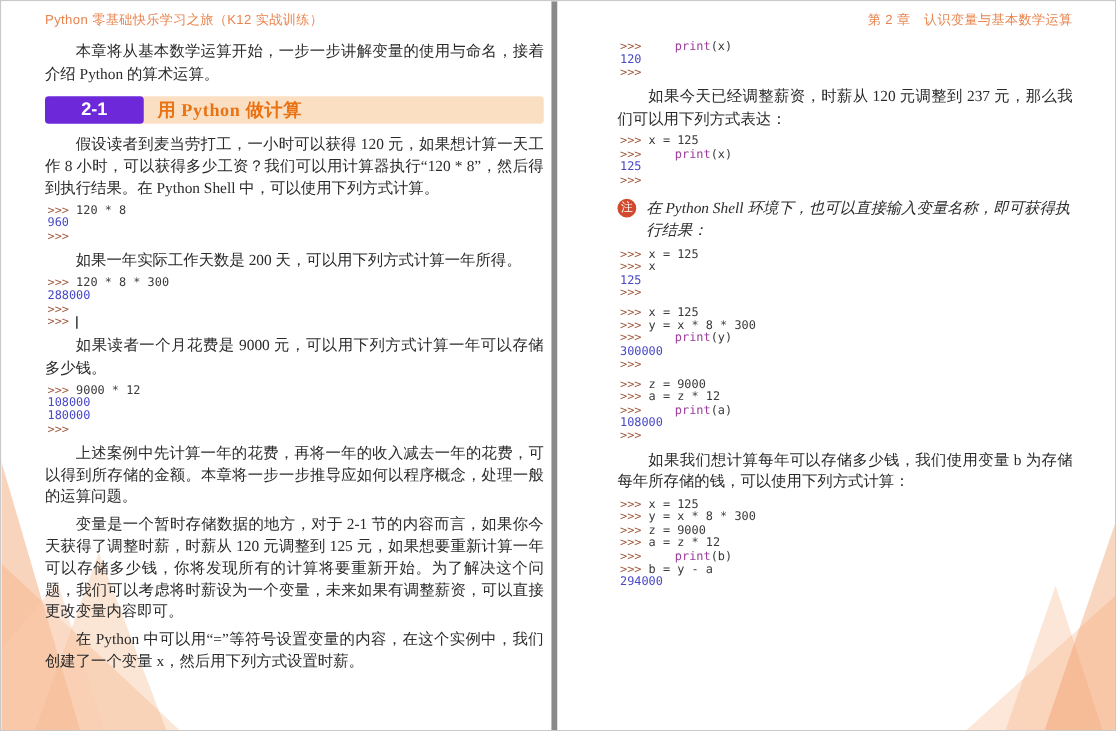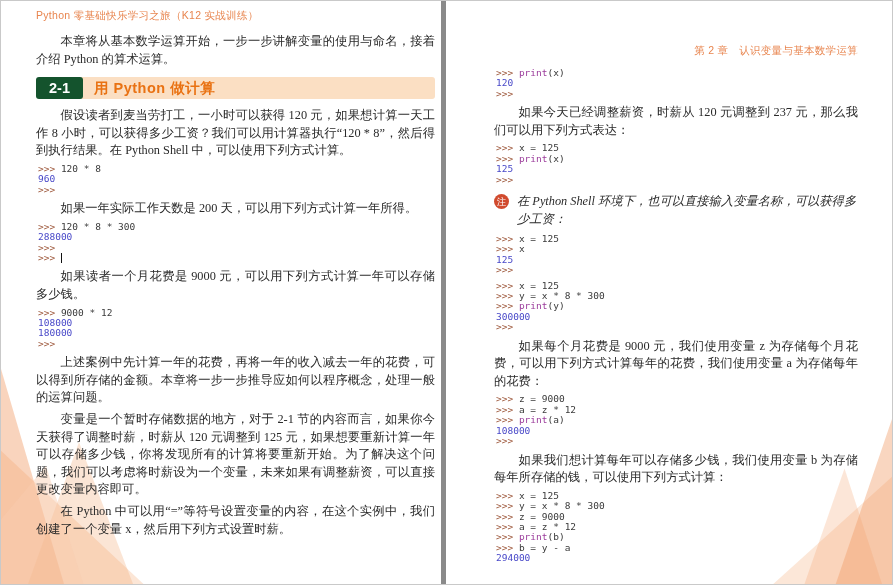--- a/index.html
+++ b/index.html
@@ -13,54 +13,54 @@
   .page { position:relative; overflow:hidden; background:#fff; height:100%; }
   .page-left  { width:440px; padding:8px 6px 0 35px; }
   .page-right { width:446px; padding:8px 34px 0 48px; }
   .seam { width:5px; background:#8a8a8a; height:100%; flex:0 0 auto; }
 
   .run-head {
     font-family:"Liberation Sans","DejaVu Sans",sans-serif;
     font-size:10.5px; color:#e8854f; letter-spacing:.3px;
     margin-bottom:10px; position:relative; z-index:2;
   }
-  .run-head.right { text-align:right;margin-top:35px; }
+  .run-head.right { text-align:right; }
 
   p.body-par {
     font-size:12.3px; line-height:17.6px; text-indent:2em;
     text-align:justify; margin:3px 0 4px; position:relative; z-index:2;
   }
 
   .section-head {
     display:flex; align-items:stretch; margin:9px 0 8px; position:relative; z-index:2;
   }
   .sec-num {
-    background:#14532d; color:#fff; font-family:"Liberation Sans","DejaVu Sans",sans-serif;
-    font-weight:bold; font-size:14.5px; padding:3px 13px; border-radius:3px;
+    background:#6d28d9; color:#fff; font-family:"Liberation Sans","DejaVu Sans",sans-serif;
+    font-weight:bold; font-size:14.5px; padding:3px 29px; border-radius:3px;
     display:flex; align-items:center; z-index:1;
   }
   .sec-bar {
     background:#fbdfc3; flex:1; margin-left:-3px; border-radius:0 3px 3px 0;
     display:flex; align-items:center; padding-left:14px;
   }
   .sec-title {
-    color:#e97213; font-family:Liberation Sans, sans-serif;
+    color:#e97213; font-family:Liberation Serif, serif;
     font-weight:bold; font-size:14.5px; letter-spacing:.5px;
   }
 
   .code {
     font-family:"DejaVu Sans Mono","Liberation Mono",monospace;
     font-size:9.5px; line-height:10.4px; margin:4px 0 5px 2px;
     position:relative; z-index:2;
   }
   .code-line { white-space:pre; }
   .seg-p { color:#9f5a3e; }
   .seg-c { color:#3a3a3a; }
   .seg-o { color:#4848c8; }
-  .seg-f { color:#9b3c9b; }
+  .seg-f { color:#9b3c9b;margin-left:21px; }
   .cursor { display:inline-block; width:1.5px; height:10px; background:#111; vertical-align:text-bottom; }
 
   .note-row {
     display:flex; align-items:flex-start; margin:7px 0 6px; position:relative; z-index:2;
   }
   .note-icon {
     flex:0 0 auto; width:15px; height:15px; border-radius:50%;
     background:#d14a2e; color:#fff; font-size:9.5px; line-height:15px;
     text-align:center; margin:2px 8px 0 0;
     font-family:"Liberation Sans","DejaVu Sans",sans-serif;
@@ -147,38 +147,37 @@
     <p class="body-par">如果今天已经调整薪资，时薪从 120 元调整到 237 元，那么我们可以用下列方式表达：</p>
     <div class="code">
         <div class="code-line"><span class="seg-p">&gt;&gt;&gt; </span><span class="seg-c">x = 125</span></div>
         <div class="code-line"><span class="seg-p">&gt;&gt;&gt; </span><span class="seg-f">print</span><span class="seg-c">(x)</span></div>
         <div class="code-line"><span class="seg-o">125</span></div>
         <div class="code-line"><span class="seg-p">&gt;&gt;&gt;</span></div>
       </div>
 
     <div class="note-row">
       <span class="note-icon">注</span>
-      <span class="note-text">在 Python Shell 环境下，也可以直接输入变量名称，可以获得多少工资：</span>
+      <span class="note-text">在 Python Shell 环境下，也可以直接输入变量名称，即可获得执行结果：</span>
     </div>
     <div class="code">
         <div class="code-line"><span class="seg-p">&gt;&gt;&gt; </span><span class="seg-c">x = 125</span></div>
         <div class="code-line"><span class="seg-p">&gt;&gt;&gt; </span><span class="seg-c">x</span></div>
         <div class="code-line"><span class="seg-o">125</span></div>
         <div class="code-line"><span class="seg-p">&gt;&gt;&gt;</span></div>
       </div>
 
     <div class="code">
         <div class="code-line"><span class="seg-p">&gt;&gt;&gt; </span><span class="seg-c">x = 125</span></div>
         <div class="code-line"><span class="seg-p">&gt;&gt;&gt; </span><span class="seg-c">y = x * 8 * 300</span></div>
         <div class="code-line"><span class="seg-p">&gt;&gt;&gt; </span><span class="seg-f">print</span><span class="seg-c">(y)</span></div>
         <div class="code-line"><span class="seg-o">300000</span></div>
         <div class="code-line"><span class="seg-p">&gt;&gt;&gt;</span></div>
       </div>
 
-    <p class="body-par">如果每个月花费是 9000 元，我们使用变量 z 为存储每个月花费，可以用下列方式计算每年的花费，我们使用变量 a 为存储每年的花费：</p>
     <div class="code">
         <div class="code-line"><span class="seg-p">&gt;&gt;&gt; </span><span class="seg-c">z = 9000</span></div>
         <div class="code-line"><span class="seg-p">&gt;&gt;&gt; </span><span class="seg-c">a = z * 12</span></div>
         <div class="code-line"><span class="seg-p">&gt;&gt;&gt; </span><span class="seg-f">print</span><span class="seg-c">(a)</span></div>
         <div class="code-line"><span class="seg-o">108000</span></div>
         <div class="code-line"><span class="seg-p">&gt;&gt;&gt;</span></div>
       </div>
 
     <p class="body-par">如果我们想计算每年可以存储多少钱，我们使用变量 b 为存储每年所存储的钱，可以使用下列方式计算：</p>
     <div class="code">

